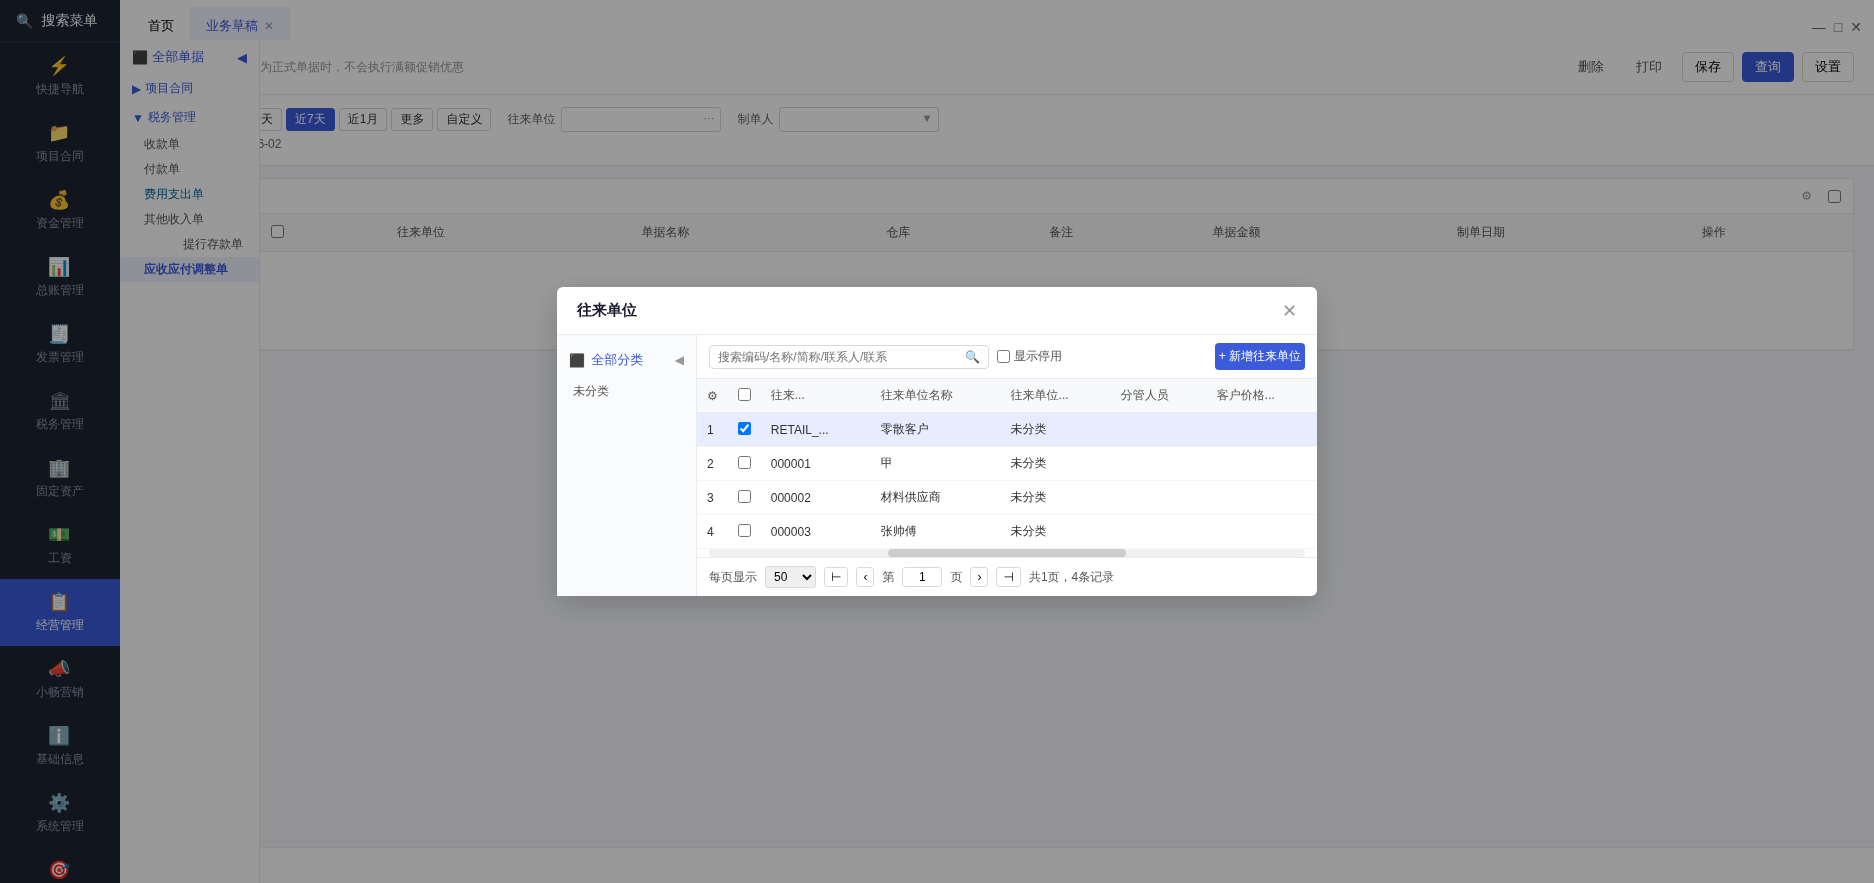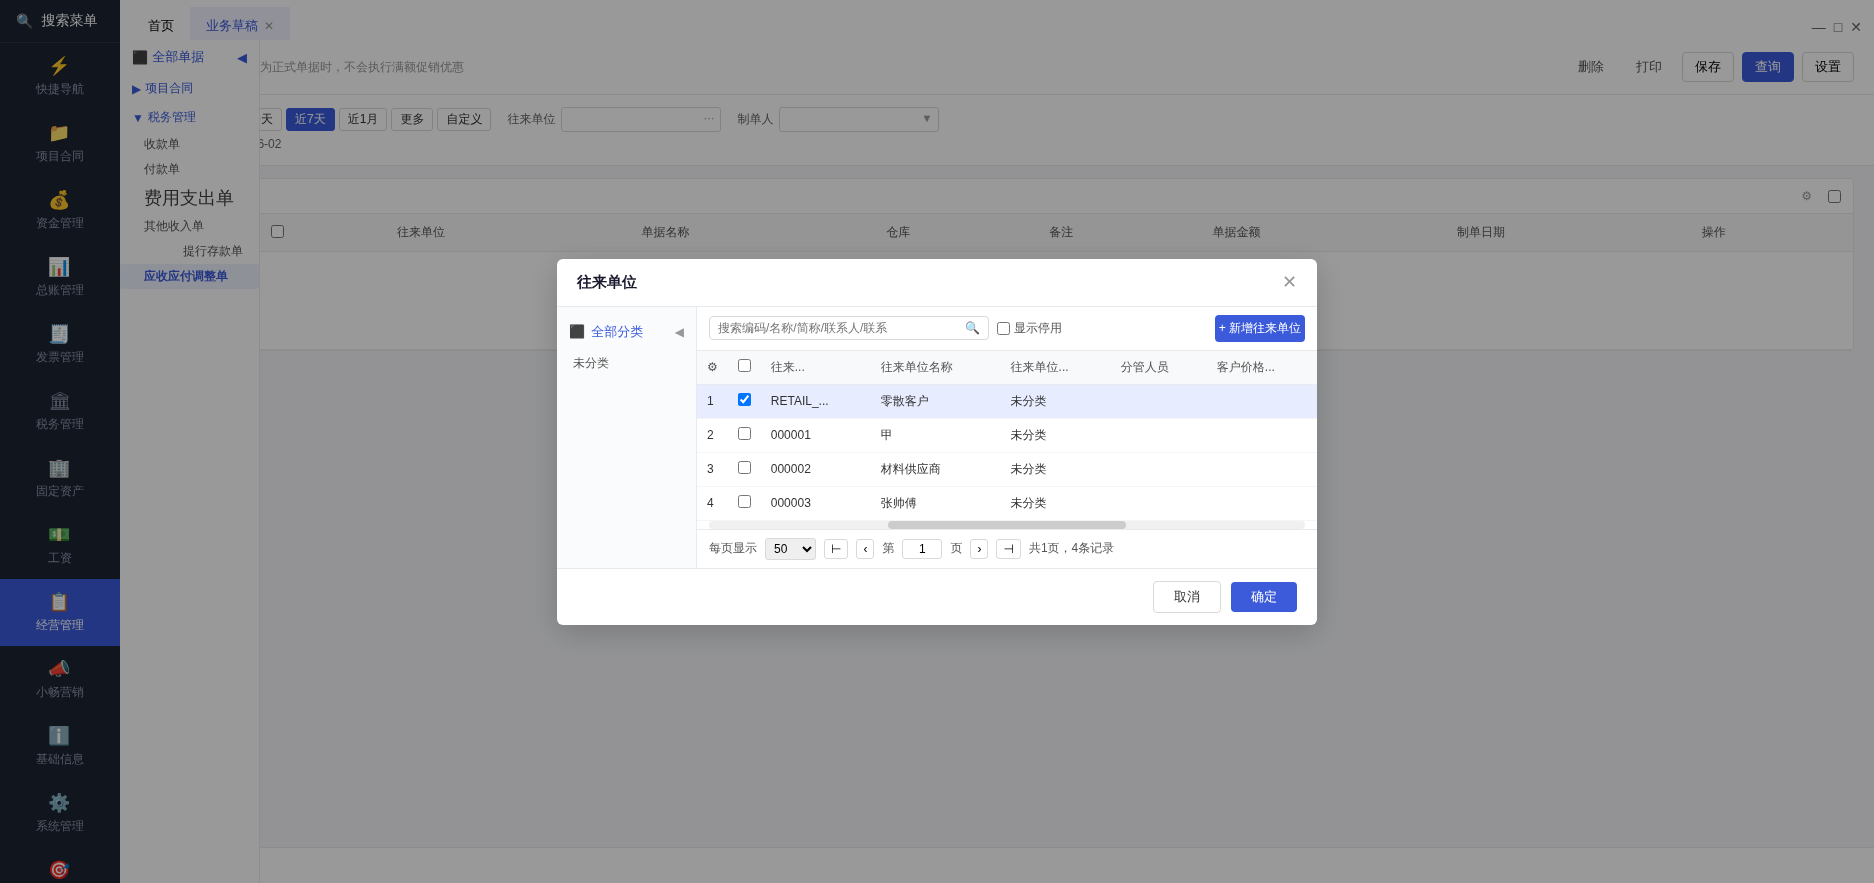--- a/index.html
+++ b/index.html
@@ -325,21 +325,21 @@
   <div style="padding:6px 12px; font-size:12px; color:#3b5bdb; display:flex; align-items:center; gap:4px; cursor:pointer;">
     <span>▶</span>
       <span>项目合同</span>
   </div>
   <div style="padding:6px 12px; font-size:12px; color:#3b5bdb; display:flex; align-items:center; gap:4px; cursor:pointer;">
     <span>▼</span>
       <span>税务管理</span>
   </div>
   <div style="padding:4px 24px; font-size:12px; color:#555; cursor:pointer;">收款单</div>
   <div style="padding:4px 24px; font-size:12px; color:#555; cursor:pointer;">付款单</div>
-  <div style="padding:4px 24px; font-size:18px; color:#404040; cursor:pointer;">费用支出单</div>
+  <div style="padding:4px 24px; font-size:12px; color:#0369a1; cursor:pointer;">费用支出单</div>
   <div style="padding:4px 24px; font-size:12px; color:#555; cursor:pointer;">其他收入单</div>
   <div style="padding:4px 16px; font-size:12px; color:#555; cursor:pointer;text-align:right;">提行存款单</div>
   <div style="padding:4px 24px; font-size:12px; color:#3b5bdb; background:#eef2ff; border-radius:3px; cursor:pointer; font-weight:700;">应收应付调整单</div>
 </div>
 
 <div class="overlay">
   <div class="dialog">
 
     <div class="dialog-header">
       <span class="dialog-title">往来单位</span>
@@ -442,24 +442,20 @@
           <span>第</span>
           <input class="page-input" type="text" value="1" style="">
           <span>页</span>
           <button class="page-btn">›</button>
           <button class="page-btn">⊣</button>
           <span>共1页，4条记录</span>
         </div>
       </div>
     </div>
 
-    <div class="dialog-footer">
-      <button class="btn-cancel">取消</button>
-      <button class="btn-confirm">确定</button>
-    </div>
   </div>
 </div>
 
 <div class="bottom-bar">
   <span>每页显示</span>
   <select style="border:1px solid #d9d9d9; border-radius:3px; padding:1px 4px; font-size:12px;">
     <option>50</option>
   </select>
 </div>
 

